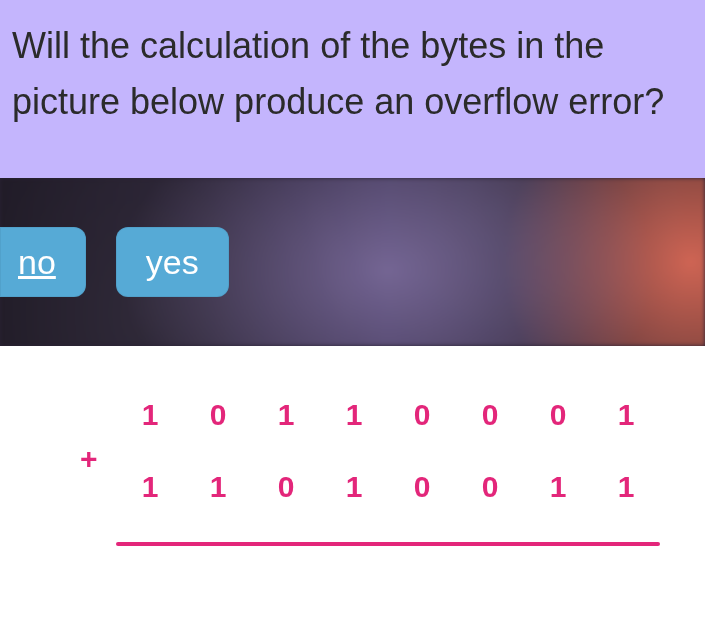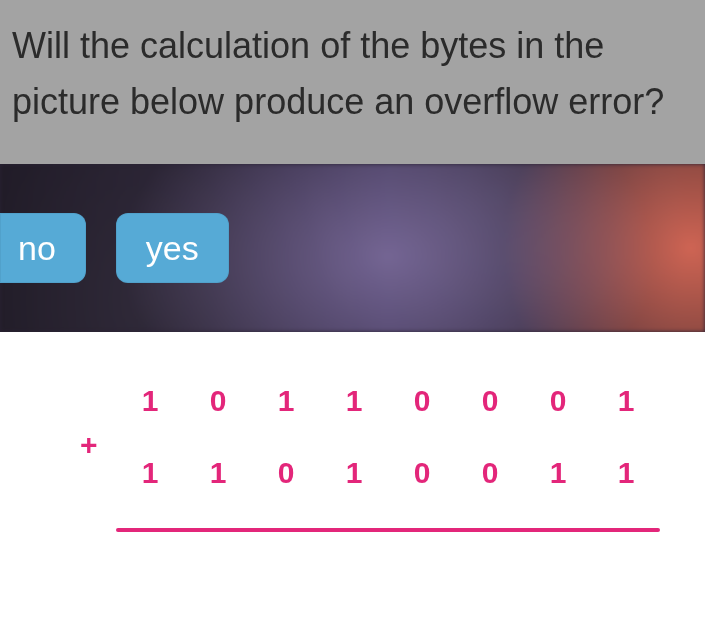--- a/index.html
+++ b/index.html
@@ -1,21 +1,21 @@
 <!DOCTYPE html>
 <html><head>
 <meta charset="utf-8">
 <style>
   * { box-sizing: border-box; margin: 0; padding: 0; }
   html, body { width: 705px; height: 644px; font-family: 'Segoe UI', 'Trebuchet MS', Arial, sans-serif; overflow: hidden; }
   body { background: #fff; }
 
   .question-block {
-    background: #a3a3a3;
-    padding: 18px 12px 34px 12px;
+    background: #c4b5fd;
+    padding: 18px 12px 48px 12px;
   }
   .question-text {
     font-size: 36px;
     line-height: 1.55;
     color: #2b2b2b;
     font-weight: 400;
   }
 
   .answer-bar {
     position: relative;
@@ -55,20 +55,21 @@
     margin-right: 30px;
     cursor: pointer;
     font-family: inherit;
     line-height: 1;
     box-shadow: 0 0 0 1px rgba(0,0,0,0.05) inset;
   }
   .answer-btn.first {
     border-top-left-radius: 0;
     border-bottom-left-radius: 0;
     padding-left: 18px;
+    text-decoration: underline;
   }
 
   .calc-block {
     background: #ffffff;
     padding: 52px 20px 40px 20px;
   }
   .calc-inner {
     display: inline-block;
     position: relative;
     margin-left: 96px;

